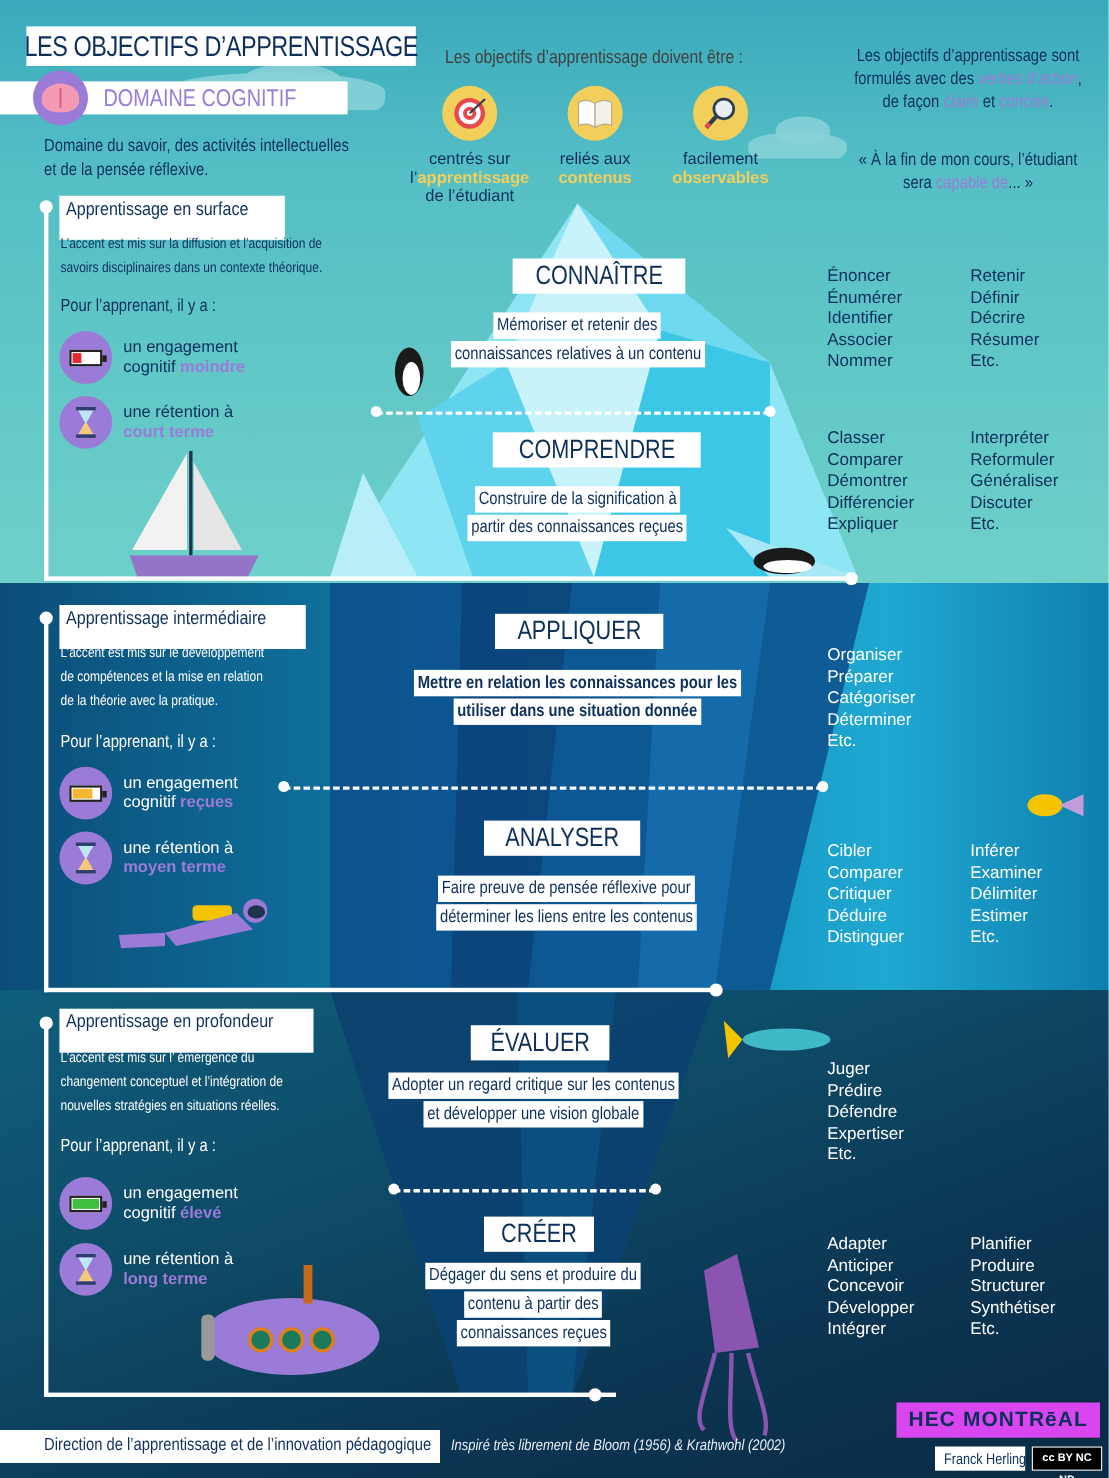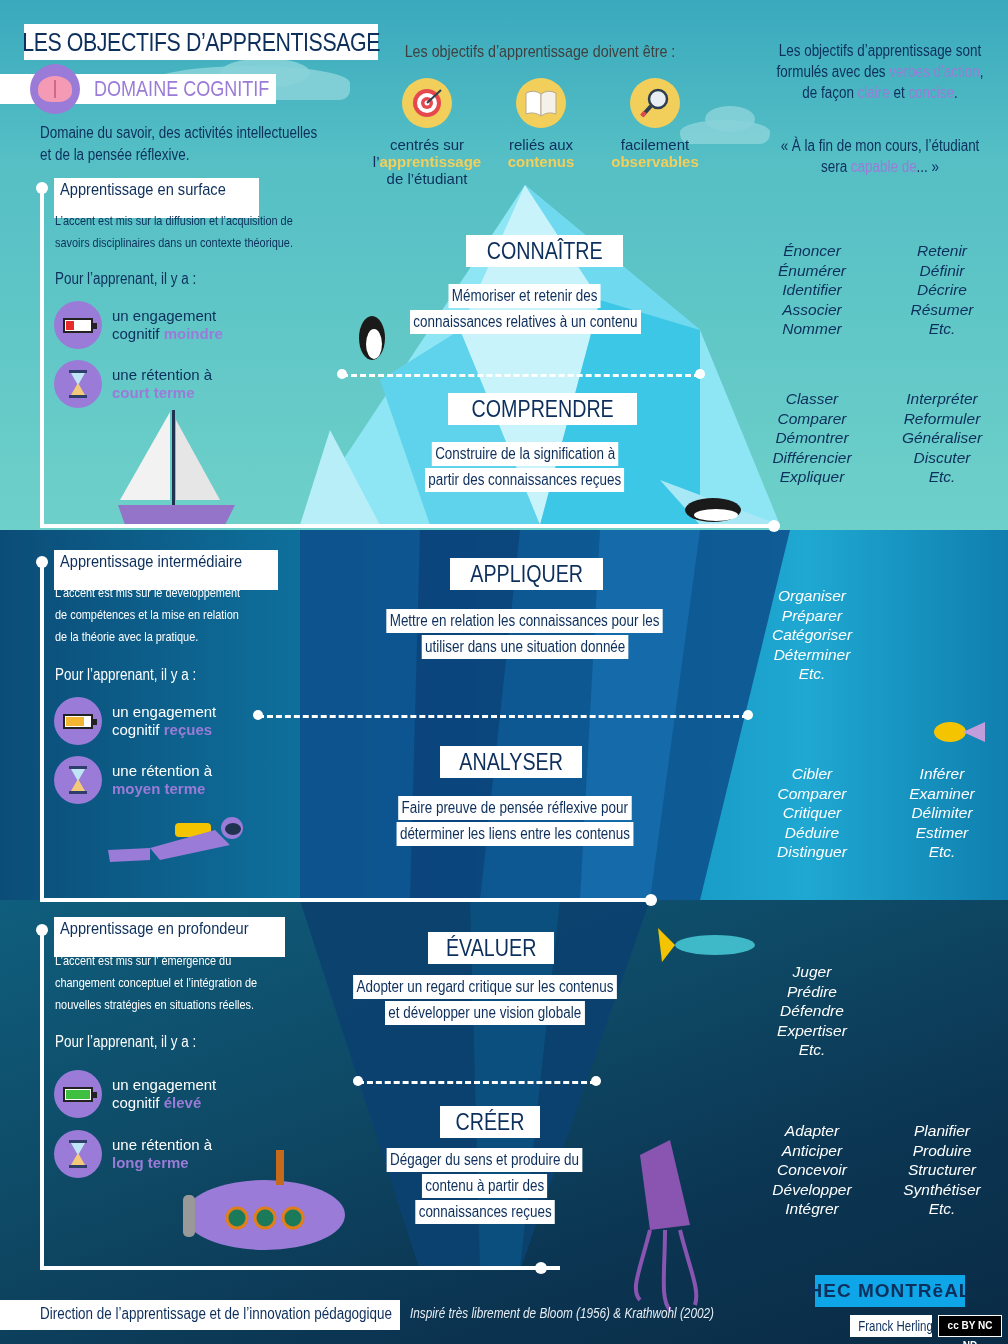--- a/index.html
+++ b/index.html
@@ -14,21 +14,21 @@
     background: linear-gradient(160deg,#0f5e7d 0%,#0e4965 40%,#0b3552 70%,#0a2b45 100%); }
 
   .cloud { position:absolute; background:#86d2d8; border-radius:50% 50% 10px 10px; opacity:.9; }
 
   svg.berg { position:absolute; left:0; top:0; }
 
   .abs { position:absolute; }
   .title-box { position:absolute; left:24px; top:24px; width:354px; height:36px; background:#fff;
     display:flex; align-items:center; justify-content:center; }
   .title-box span { font-family:"Liberation Sans", sans-serif; font-size:26px; color:#0d2f5c; letter-spacing:-0.5px; transform:scaleX(.82); white-space:nowrap; }
-  .domain-box { position:absolute; left:0; top:74px; width:276px; height:30px; background:#fff; }
+  .domain-box { position:absolute; left:0; top:74px; width:316px; height:30px; background:#fff; }
   .domain-box span { position:absolute; left:94px; top:2px; font-size:22px; color:#9b7bd8; transform:scaleX(.82); transform-origin:left center; white-space:nowrap; }
   .brain-circle { position:absolute; left:30px; top:64px; width:50px; height:50px; border-radius:50%; background:#9b7bd8; display:flex; align-items:center; justify-content:center; }
   .brain { width:34px; height:26px; background:#f49ab4; border-radius:50% 50% 40% 40%; position:relative; }
   .brain:after { content:""; position:absolute; left:16px; top:4px; width:2px; height:18px; background:#d4668a; }
 
   .narrow { transform:scaleX(.84); transform-origin:left top; white-space:nowrap; }
   .narrow-c { transform:scaleX(.84); transform-origin:center top; white-space:nowrap; }
 
   .intro { position:absolute; left:40px; top:122px; font-size:16px; line-height:22px; color:#0d2f5c; }
 
@@ -60,28 +60,28 @@
   .hg-body { position:absolute; left:2px; top:3px; width:14px; height:22px; background:linear-gradient(180deg,#bfe6f5 0%,#bfe6f5 45%,#f3c97a 55%,#f3c97a 100%); clip-path:polygon(0 0,100% 0,55% 50%,100% 100%,0 100%,45% 50%); }
 
   .level-name { position:absolute; background:#fff; padding:0 8px; font-size:24px; line-height:32px; color:#0d2f5c; }
   .level-name span { display:inline-block; transform:scaleX(.82); white-space:nowrap; }
   .level-txt { position:absolute; text-align:center; font-size:16px; }
   .level-txt span { display:inline-block; background:#fff; padding:0 4px; line-height:24px; margin-bottom:2px; }
 
   .dash { position:absolute; height:0; border-top:3px dashed #fff; }
 
   .verbs { position:absolute; width:250px; display:flex; justify-content:space-between; font-size:15.5px; line-height:19.5px; }
-  .verbs .col { width:120px; text-align:center;font-style:italic; }
+  .verbs .col { width:120px; text-align:left; }
   .verbs.dark { color:#0d2f5c; }
   .verbs.light { color:#ffffff; }
 
   .footer-label { position:absolute; left:0; top:1300px; width:400px; height:30px; background:#fff; }
   .footer-label span { position:absolute; right:8px; top:5px; font-size:16px; color:#0d2f5c; transform:scaleX(.84); transform-origin:right center; white-space:nowrap; }
   .credit { position:absolute; left:410px; top:1305px; font-size:14px; font-style:italic; color:#e8eef4; transform:scaleX(.84); transform-origin:left center; white-space:nowrap; }
-  .hec { position:absolute; left:815px; top:1275px; width:150px; height:32px; background:#0ea5e9; display:flex; align-items:center; justify-content:center; }
+  .hec { position:absolute; left:815px; top:1275px; width:185px; height:32px; background:#d946ef; display:flex; align-items:center; justify-content:center; }
   .hec span { font-size:19px; font-weight:bold; color:#0d2f5c; letter-spacing:1px; white-space:nowrap; }
   .author { position:absolute; left:850px; top:1315px; width:82px; height:22px; background:#fff; font-size:14px; line-height:22px; text-align:center; color:#0d2f5c; }
   .author span { display:inline-block; transform:scaleX(.82); white-space:nowrap; }
   .cc { position:absolute; left:938px; top:1315px; width:64px; height:22px; background:#000; border:1px solid #fff; color:#fff; font-size:10px; font-weight:bold; line-height:20px; text-align:center; }
 </style>
 </head>
 <body>
 
 <div class="bg-top"></div>
 <div class="bg-mid"></div>
@@ -327,21 +327,21 @@
   <span class="narrow-c">connaissances relatives à un contenu</span>
 </div>
 
 <div class="level-name" style="left:448px;top:393px;"><span>COMPRENDRE</span></div>
 <div class="level-txt" style="left:330px;top:442px;width:390px;">
   <span class="narrow-c">Construire de la signification à</span><br>
   <span class="narrow-c">partir des connaissances reçues</span>
 </div>
 
 <div class="level-name" style="left:450px;top:558px;"><span>APPLIQUER</span></div>
-<div class="level-txt" style="left:320px;top:609px;width:410px;">
+<div class="level-txt" style="left:320px;top:609px;width:410px;font-weight:bold;">
   <span class="narrow-c">Mettre en relation les connaissances pour les</span><br>
   <span class="narrow-c">utiliser dans une situation donnée</span>
 </div>
 
 <div class="level-name" style="left:440px;top:746px;"><span>ANALYSER</span></div>
 <div class="level-txt" style="left:320px;top:796px;width:390px;">
   <span class="narrow-c">Faire preuve de pensée réflexive pour</span><br>
   <span class="narrow-c">déterminer les liens entre les contenus</span>
 </div>
 

